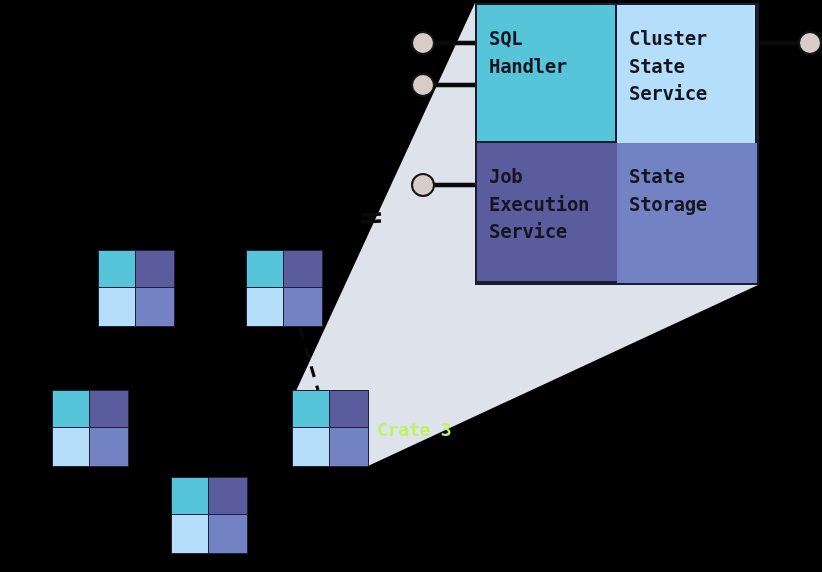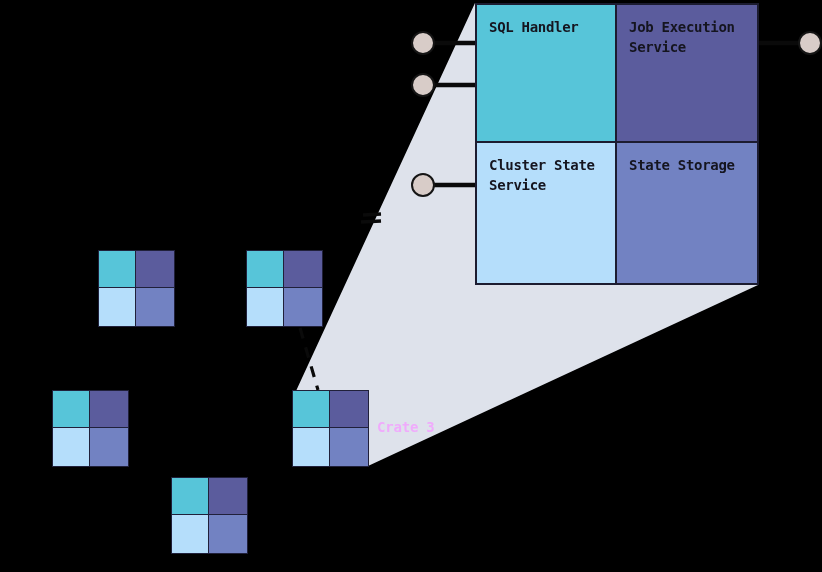--- a/index.html
+++ b/index.html
@@ -22,22 +22,22 @@
     width: 284px; height: 282px;
     box-sizing: border-box;
     border: 2px solid #1c1c30;
     display: grid;
     grid-template-columns: 140px 1fr;
     grid-template-rows: 138px 1fr;
     z-index: 2;
   }
   .dp-cell {
     box-sizing: border-box;
-    padding: 12px 12px;
-    font-size: 14px;
+    padding: 20px 12px;
+    font-size: 19px;
     font-weight: bold;
     letter-spacing: -0.3px;
     line-height: 1.45;
     color: #15151f;
   }
   .dp-cell.tl { background: #57c5d9; border-right: 2px solid #1c1c30; border-bottom: 2px solid #1c1c30; }
   .dp-cell.tr { background: #5b5c9d; border-bottom: 2px solid #1c1c30; }
   .dp-cell.bl { background: #b5defb; border-right: 2px solid #1c1c30; }
   .dp-cell.br { background: #7282c2; }
   
@@ -52,24 +52,24 @@
     z-index: 2;
   }
   .shard { box-sizing: border-box; }
   .shard.s-tl { background: #57c5d9; border-right: 1.5px solid #20203a; border-bottom: 1.5px solid #20203a; }
   .shard.s-tr { background: #5b5c9d; border-bottom: 1.5px solid #20203a; }
   .shard.s-bl { background: #b5defb; border-right: 1.5px solid #20203a; }
   .shard.s-br { background: #7282c2; }
   .crate-label {
     position: absolute;
     left: 377px; top: 419px;
-    font-size: 14px;
+    font-size: 18px;
     font-weight: bold;
     letter-spacing: -0.2px;
-    color: #f0abfc;
+    color: #bef264;
     z-index: 3;
     white-space: nowrap;
   }
 </style>
 </head>
 <body>
 
 <div id="stage">
 
   <svg id="overlay-svg" width="822" height="572" viewBox="0 0 822 572">
@@ -87,22 +87,22 @@
     <line x1="758" y1="43" x2="799" y2="43" stroke="#0a0a0a" stroke-width="4.5"></line>
 
     <circle cx="423" cy="43" r="11" fill="#d8ccc8" stroke="#151515" stroke-width="2"></circle>
     <circle cx="423" cy="85" r="11" fill="#d8ccc8" stroke="#151515" stroke-width="2"></circle>
     <circle cx="423" cy="185" r="11" fill="#d8ccc8" stroke="#151515" stroke-width="2"></circle>
     <circle cx="810" cy="43" r="11" fill="#d8ccc8" stroke="#151515" stroke-width="2"></circle>
   </svg>
 
   <div class="detail-panel">
     <div class="dp-cell tl">SQL Handler</div>
+    <div class="dp-cell bl">Cluster State Service</div>
     <div class="dp-cell tr">Job Execution Service</div>
-    <div class="dp-cell bl">Cluster State Service</div>
     <div class="dp-cell br">State Storage</div>
   </div>
 
   <div class="crate" style="left:98px; top:250px;">
     <div class="shard s-tl"></div>
     <div class="shard s-tr"></div>
     <div class="shard s-bl"></div>
     <div class="shard s-br"></div>
   </div>
 

